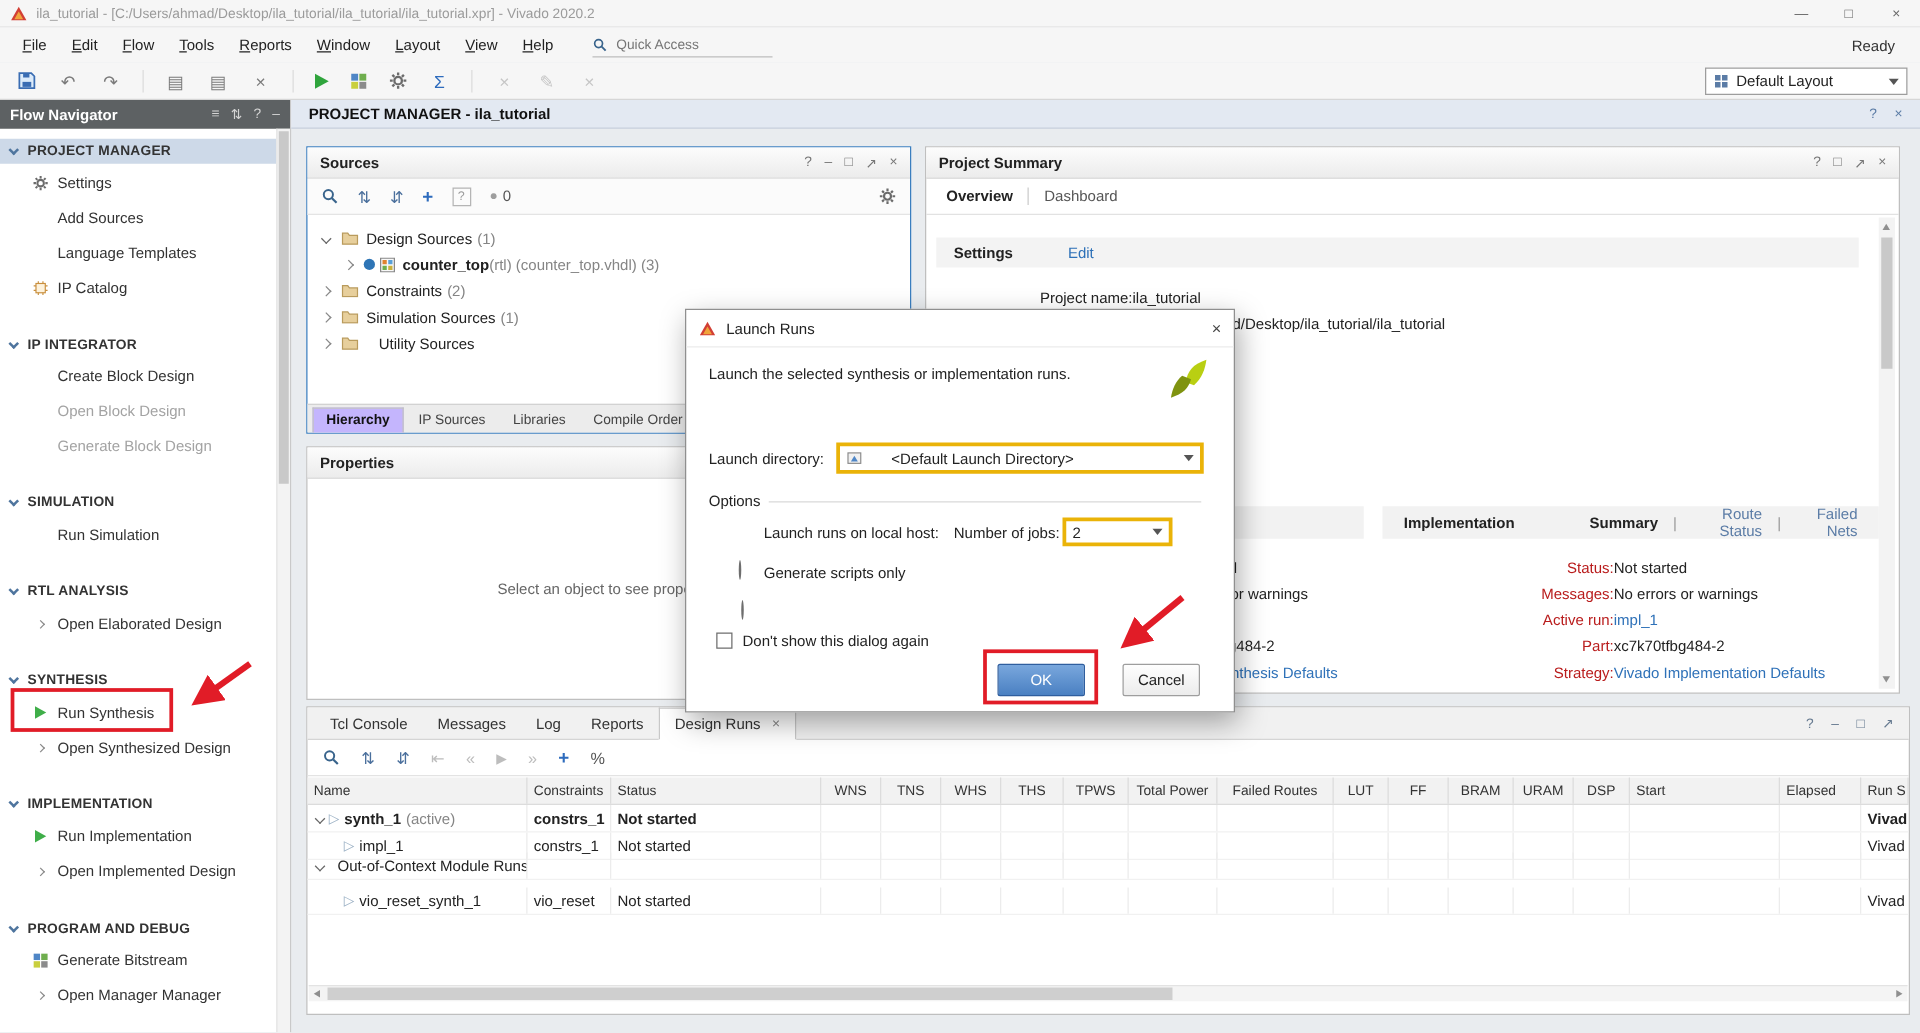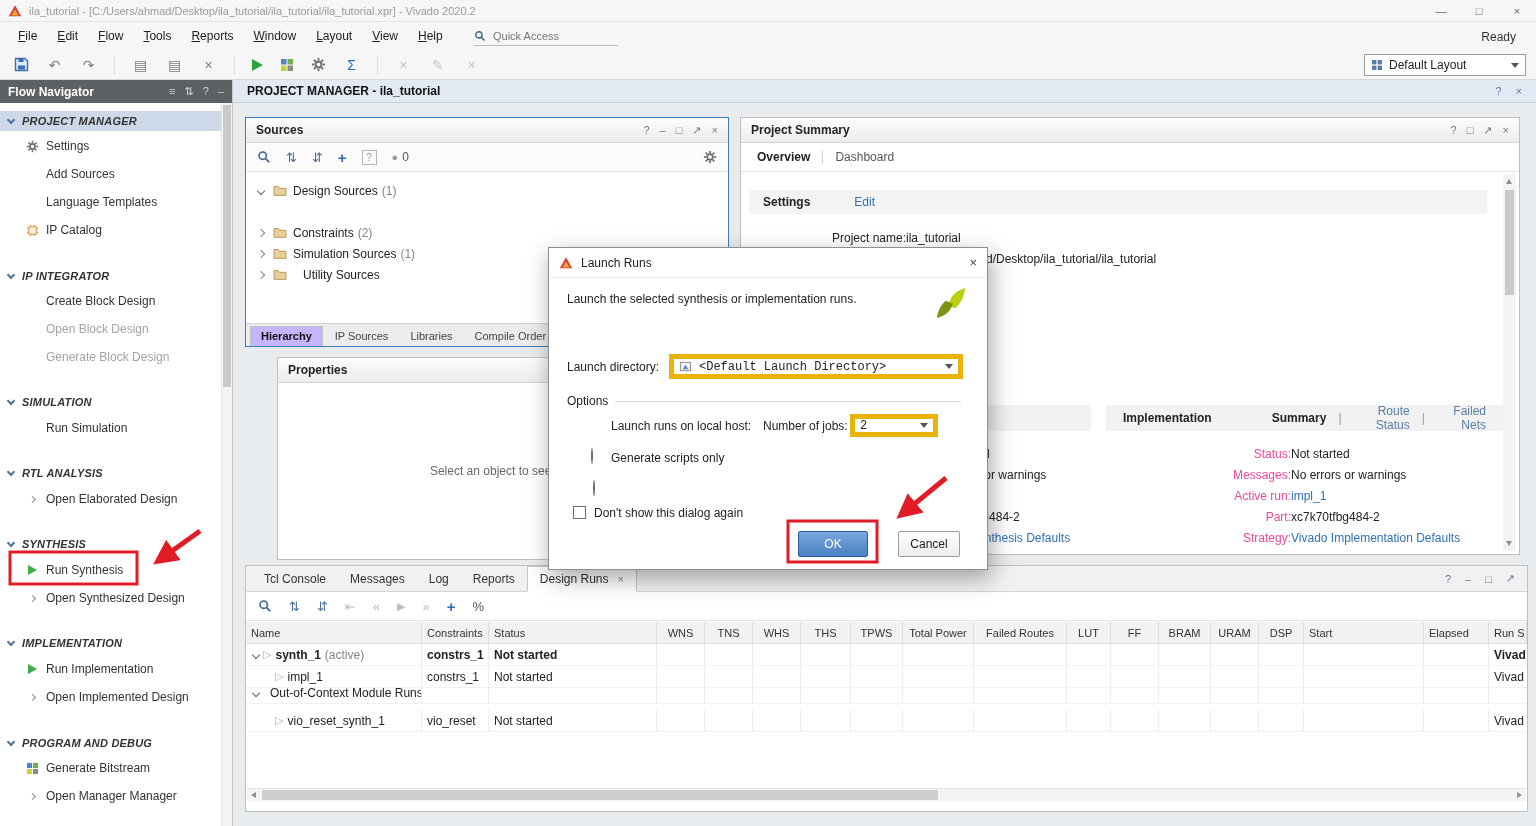--- a/index.html
+++ b/index.html
@@ -57,21 +57,21 @@
     background:#fff; border-right:1px solid #c9c9c9; }
   #nav-header { position:absolute; left:0; top:0; width:232px; height:23px;
     background:#5d6163; color:#fff; display:flex; align-items:center; padding:0 8px;
     font-weight:bold; font-size:12px; }
   #nav-header .hdr-icons { margin-left:auto; display:flex; gap:9px; color:#d4d4d4;
     font-weight:normal; font-size:11px; }
   .nav-row { position:absolute; left:0; width:221px; height:20px; display:flex; align-items:center; }
   .nav-row.selected { background:#cdd9e8; }
   .sec-chev { width:6px; height:6px; border-right:2px solid #4f759e; border-bottom:2px solid #4f759e;
     transform:rotate(45deg); margin:0 8px 2px 8px; flex:none; }
-  .nav-sec-label { font-weight:bold; font-size:11px; color:#333; letter-spacing:.2px;font-style:italic; }
+  .nav-sec-label { font-weight:bold; font-size:11px; color:#333; letter-spacing:.2px; }
   .nav-item-label { position:absolute; left:46px; color:#333; white-space:nowrap; }
   .nav-item-label.dis { color:#a3a3a3; }
   .item-chev { position:absolute; left:30px; width:5px; height:5px;
     border-right:1.5px solid #8a8a8a; border-top:1.5px solid #8a8a8a; transform:rotate(45deg); }
   .item-play { position:absolute; left:28px; width:0; height:0; border-left:9px solid #3fae49;
     border-top:5px solid transparent; border-bottom:5px solid transparent; }
   .item-ic { position:absolute; left:26px; }
   #nav-scroll { position:absolute; right:0; top:23px; width:11px; bottom:0;
     background:#f3f3f3; border-left:1px solid #e4e4e4; }
   #nav-scroll .thumb { position:absolute; left:1px; top:2px; width:8px; height:282px; background:#c9c9c9; }
@@ -104,34 +104,34 @@
   .tchev { width:6px; height:6px; flex:none; }
   .tchev.open { border-right:1.5px solid #666; border-bottom:1.5px solid #666; transform:rotate(45deg); }
   .tchev.closed { border-right:1.5px solid #888; border-top:1.5px solid #888; transform:rotate(45deg); }
   .blue-dot { width:9px; height:9px; border-radius:50%; background:#2e75b6; flex:none; }
   .btabs { position:absolute; left:0; bottom:0; width:100%; height:23px; background:#ececec;
     border-top:1px solid #d2d2d2; display:flex; align-items:flex-end; padding-left:4px; gap:2px; }
   .btab { padding:3px 10px 4px 10px; color:#444; font-size:11px; }
   .btab.active { background:#c4b5fd; border:1px solid #c2c2c2; border-bottom:0; font-weight:bold; color:#111; }
 
   
-  #properties-panel { left:245px; top:357px; width:484px; height:203px;margin-left:32px; }
+  #properties-panel { left:245px; top:357px; width:484px; height:203px; }
   .props-empty { position:absolute; left:0; right:0; top:25px; bottom:0;
     display:flex; align-items:center; justify-content:center; color:#666; }
 
   
   #summary-panel { left:740px; top:117px; width:780px; height:438px;text-align:right; }
   #summary-tabs { height:29px; border-bottom:1px solid #e2e2e2; display:flex; align-items:center;
     padding:0 16px; gap:12px; }
   .vdiv { width:1px; height:14px; background:#ccc; }
   #settings-band { position:absolute; left:8px; top:72px; right:32px; height:24px;
     background:#f3f3f3; display:flex; align-items:center; padding:0 14px; gap:44px; }
   .sum-row { position:absolute; height:20px; display:flex; align-items:center; white-space:nowrap; }
   .sum-label { width:143px; flex:none; color:#222; }
-  .sum-label-w { width:168px; flex:none; color:#ec4899; }
+  .sum-label-w { width:168px; flex:none; color:#b91c1c; }
   .band { position:absolute; top:287px; height:26px; background:#f2f2f2;
     display:flex; align-items:center; }
   #summary-scroll { position:absolute; top:56px; right:3px; width:13px; bottom:3px; background:#f3f3f3; }
   #summary-scroll .thumb { position:absolute; left:2px; top:16px; width:9px; height:105px; background:#c9c9c9; }
   .sb-arrow { position:absolute; left:3px; width:0; height:0;
     border-left:3.5px solid transparent; border-right:3.5px solid transparent; }
   .sb-up { top:5px; border-bottom:5px solid #8f8f8f; }
   .sb-dn { bottom:5px; border-top:5px solid #8f8f8f; }
 
   
@@ -168,22 +168,22 @@
   .hs-left { left:4px; border-right:5px solid #8f8f8f; }
   .hs-right { right:4px; border-left:5px solid #8f8f8f; }
 
   
   #dialog { position:absolute; left:548px; top:247px; width:440px; height:323px;
     background:#fff; border:1px solid #8f8f8f; box-shadow:3px 8px 22px rgba(0,0,0,.35); z-index:30; }
   #dialog-title { height:30px; display:flex; align-items:center; padding:0 10px;
     border-bottom:1px solid #ececec; }
   #dialog-title .t { margin-left:8px; color:#222; }
   #dialog-title .dlg-close { margin-left:auto; color:#444; font-size:13px; }
-  .combo { background:#fff; border:5px solid #eab308; display:flex;
-    align-items:center; padding:0 5px; gap:7px;font-family:Liberation Mono, monospace; }
+  .combo { background:#fff; border:3px solid #eab308; display:flex;
+    align-items:center; padding:0 5px; gap:23px; }
   .radio { width:13px; height:13px; border:1px solid #6e6e6e; border-radius:50%;
     background:#fff; position:relative; }
   .radio.sel::after { content:""; position:absolute; left:3px; top:3px; right:3px; bottom:3px;
     background:#333; border-radius:50%; }
   .checkbox { width:13px; height:13px; border:1px solid #6e6e6e; background:#fff; }
   .btn { position:absolute; top:283px; height:26px; display:flex; align-items:center;
     justify-content:center; border-radius:2px; }
   #ok-btn { left:249px; width:70px; background:linear-gradient(#79a7dd,#4a80c2);
     border:1px solid #2f5e9e; color:#fff; }
   #cancel-btn { left:349px; width:62px; background:linear-gradient(#fefefe,#ececec);
@@ -483,20 +483,29 @@
   </div>
 
   <div class="tree-row" style="top:62px">
     <span class="tchev open" style="margin-left:12px"></span>
     <svg class="ic" width="14" height="11" style="margin-left:9px">
         <use href="#i-folder"></use>
       </svg>
     <span style="margin-left:6px">Design Sources</span>
     <span class="gray" style="margin-left:4px">(1)</span>
   </div>
+  <div class="tree-row" style="top:83px">
+    <span class="tchev closed" style="margin-left:30px"></span>
+    <span class="blue-dot" style="margin-left:9px"></span>
+    <svg class="ic" width="12" height="12" style="margin-left:4px">
+        <use href="#i-module"></use>
+      </svg>
+    <span class="bold" style="margin-left:6px">counter_top</span>
+    <span class="gray">(rtl) (counter_top.vhdl) (3)</span>
+  </div>
   <div class="tree-row" style="top:104px">
     <span class="tchev closed" style="margin-left:12px"></span>
     <svg class="ic" width="14" height="11" style="margin-left:9px">
         <use href="#i-folder"></use>
       </svg>
     <span style="margin-left:6px">Constraints</span>
     <span class="gray" style="margin-left:4px">(2)</span>
   </div>
   <div class="tree-row" style="top:125px">
     <span class="tchev closed" style="margin-left:12px"></span>

